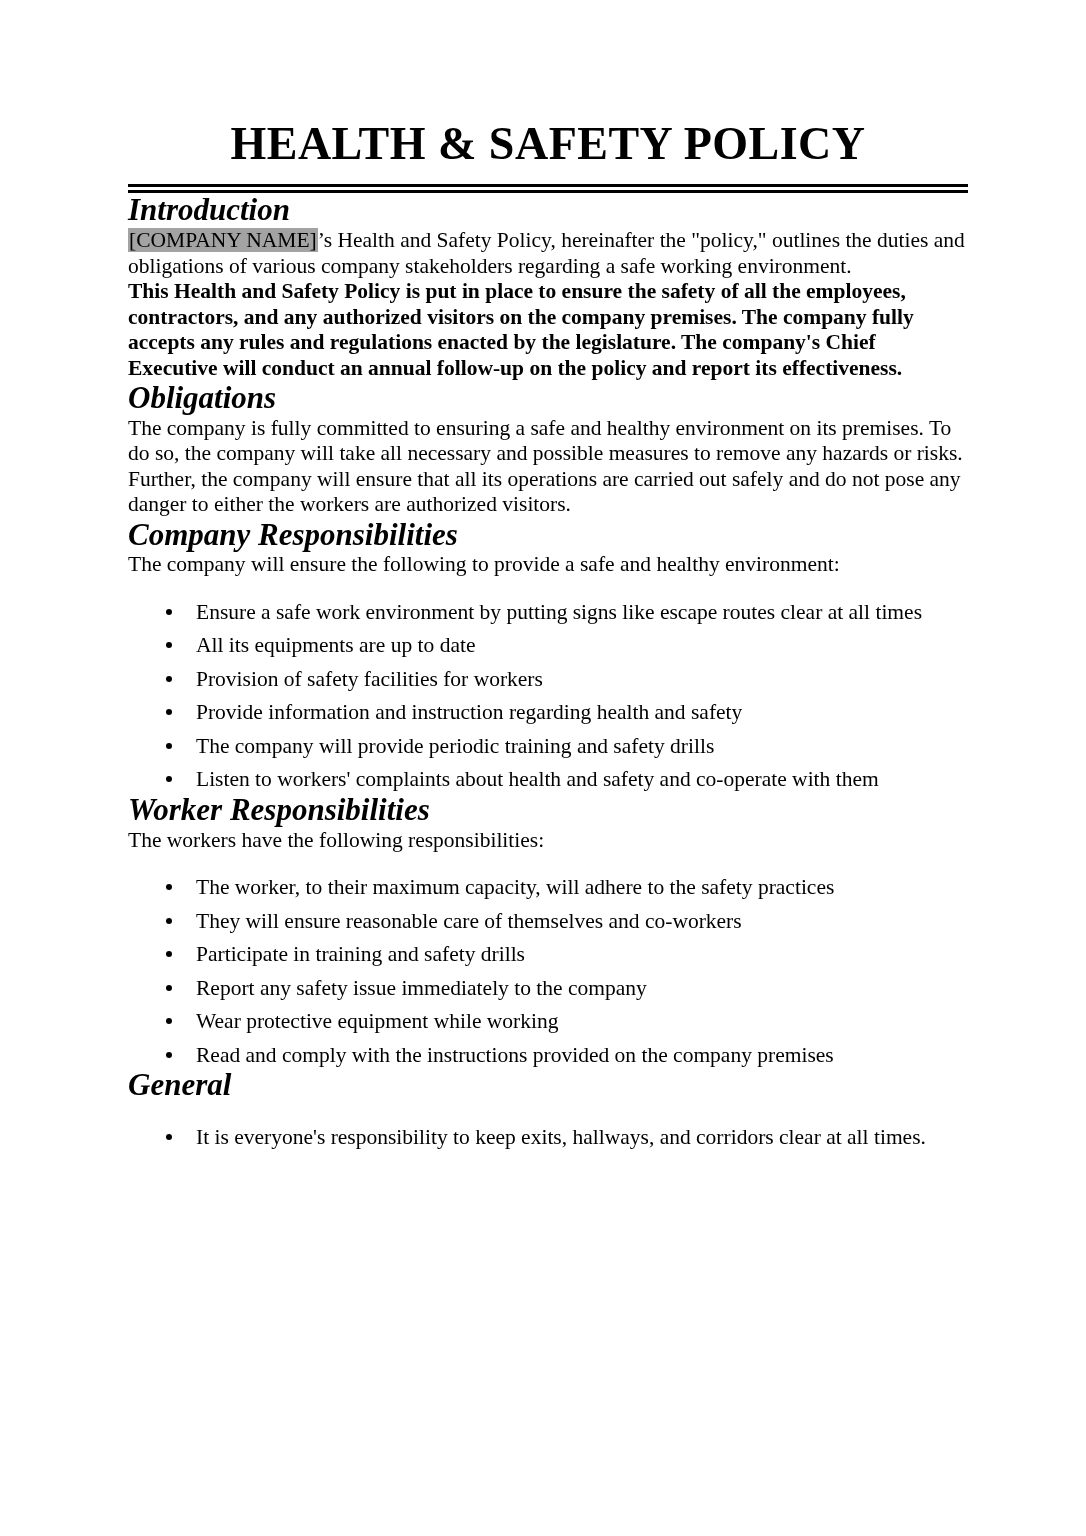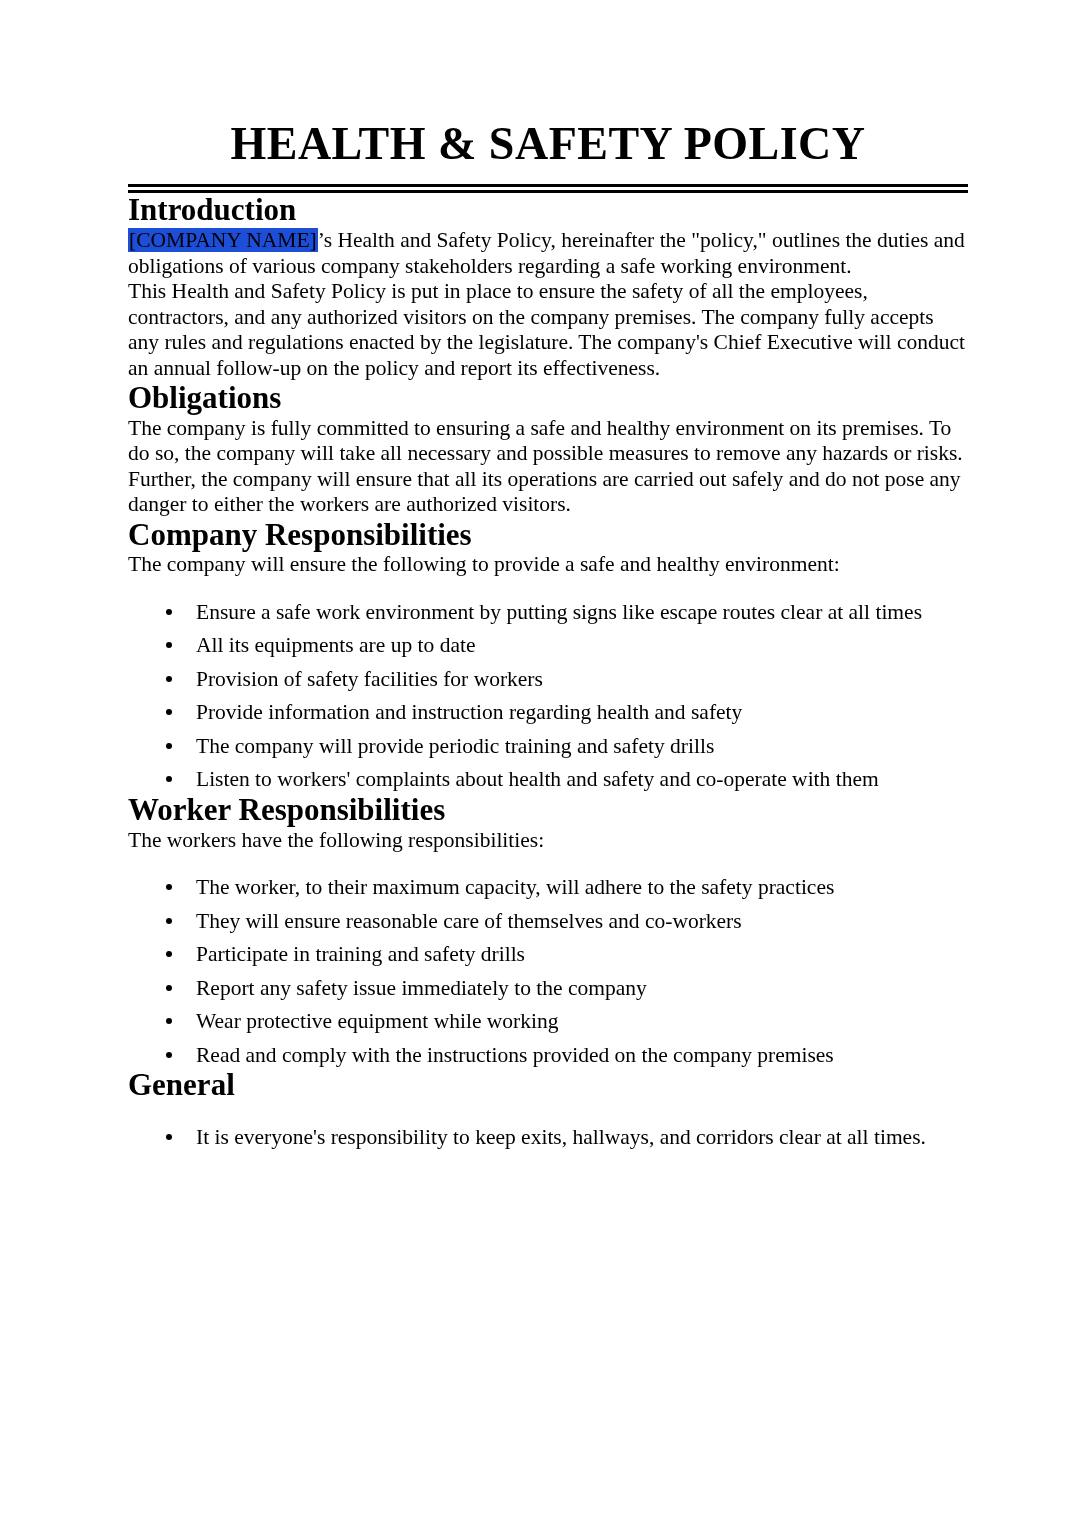--- a/index.html
+++ b/index.html
@@ -54,42 +54,43 @@
     box-sizing: border-box;
   }
 
   
   h2.section-heading {
     margin: 0;
     font-size: 31px;
     font-weight: bold;
     line-height: 1.12;
     font-family: "Liberation Serif", "DejaVu Serif", serif;
+    font-style: italic;
   }
 
   .h-intro       { margin-top: 26px; }
   .h-obligations { margin-top: 33px; }
   .h-company     { margin-top: 32px; }
   .h-worker      { margin-top: 36px; }
   .h-general     { margin-top: 34px; }
 
   
   p.body-text {
     margin: 0;
     font-size: 21.5px;
     line-height: 25.5px;
     text-align: left;
     font-family: "Liberation Serif", "DejaVu Serif", serif;
   }
 
   .p-gap-lg { margin-top: 26px; }
-  .p-gap-md { margin-top: 24px; }
+  .p-gap-md { margin-top: 24px; font-weight: bold; }
 
   .highlight {
-    background-color: #1d4ed8;
+    background-color: #a3a3a3;
     padding: 0 1px;
   }
 
   
   ul.bullet-list {
     margin: 22px 0 0 0;
     padding: 0;
     list-style: none;
   }
 

